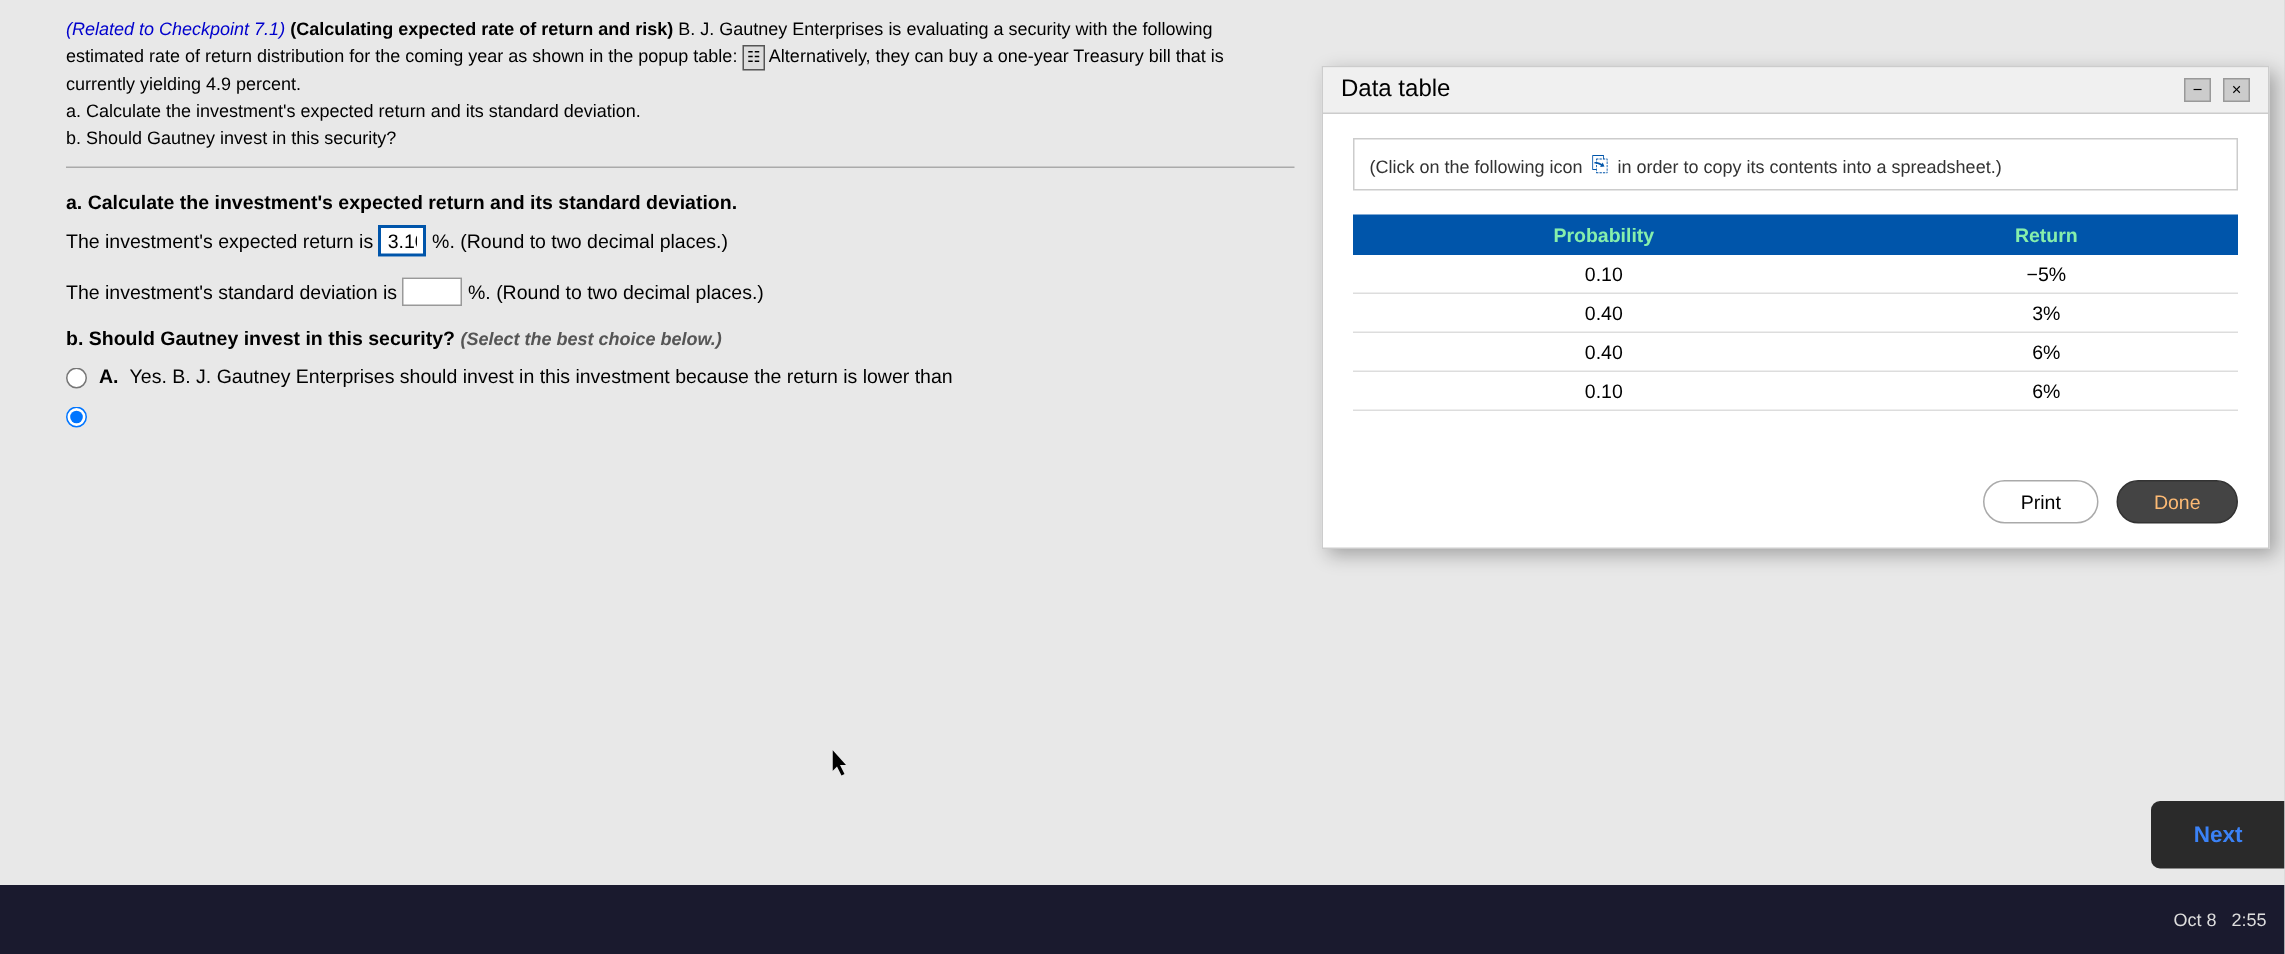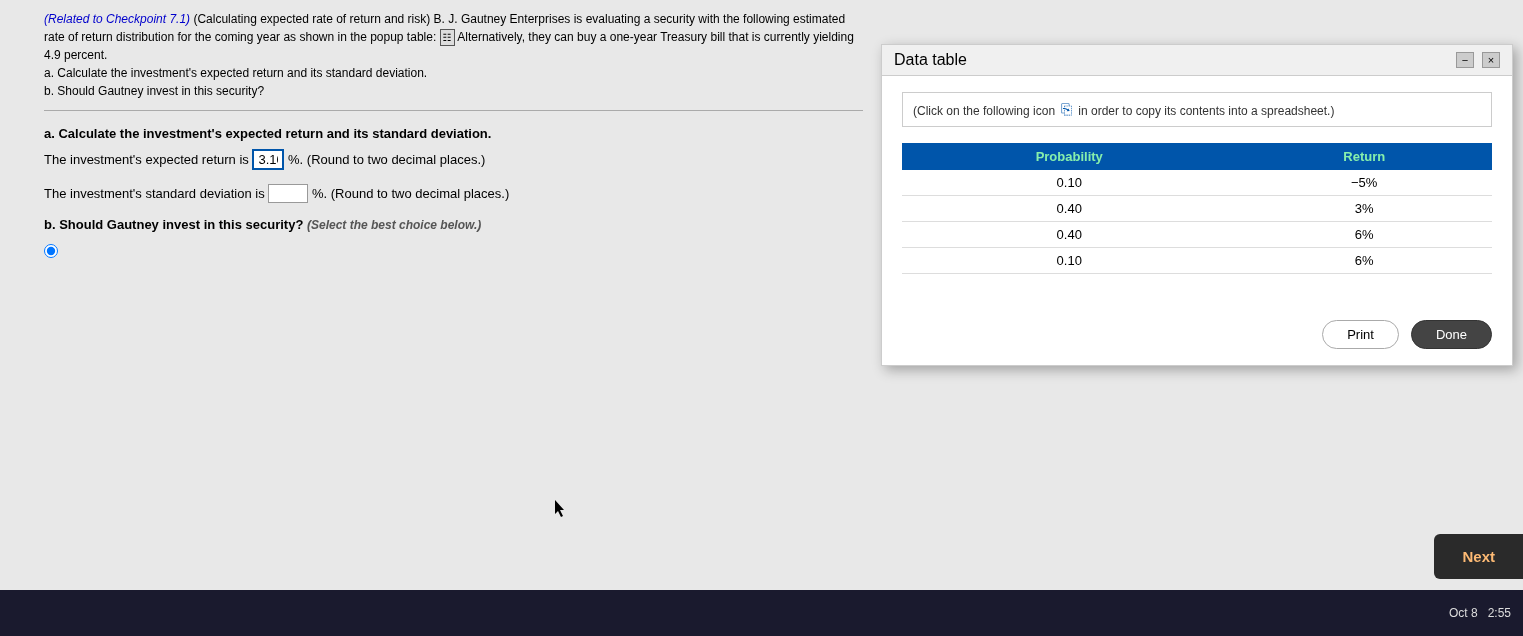--- a/index.html
+++ b/index.html
@@ -28,21 +28,21 @@
       font-size: 12px;
       line-height: 1.5;
       margin-bottom: 8px;
       color: #000;
     }
     .question-header .related {
       color: #0000cc;
       font-style: italic;
     }
     .question-header .bold-part {
-      font-weight: normal;
+      font-weight: bold;
     }
 
     .divider {
       border: none;
       border-top: 1px solid #aaa;
       margin: 10px 0;
     }
 
     
     .answer-section {
@@ -218,21 +218,21 @@
       color: #000;
     }
 
     .btn-done {
       background: #444;
       border: 1px solid #333;
       border-radius: 20px;
       padding: 6px 24px;
       font-size: 13px;
       cursor: pointer;
-      color: #ffffff;
+      color: #fdba74;
     }
 
     
     .taskbar {
       position: absolute;
       bottom: 0;
       left: 0;
       width: 100%;
       height: 46px;
       background: #1a1a2e;
@@ -255,21 +255,21 @@
       color: #ddd;
       font-size: 12px;
     }
 
     
     .next-btn {
       position: absolute;
       bottom: 57px;
       right: 0;
       background: #2a2a2a;
-      color: #fdba74;
+      color: #3b82f6;
       border: none;
       border-radius: 6px 0 0 6px;
       padding: 14px 28px;
       font-size: 15px;
       cursor: pointer;
       font-weight: bold;
     }
 
     
     .back-arrow {
@@ -326,20 +326,27 @@
       <span>The investment's standard deviation is</span>
       <input class="input-box-empty" type="text" value="" style="">
       <span>%. (Round to two decimal places.)</span>
     </div>
 
     <div class="part-b-label">
       <span>b. Should Gautney invest in this security?</span>
       <span class="select-note">(Select the best choice below.)</span>
     </div>
 
+    <div class="radio-option">
+      <input type="radio" name="choice" id="optA" style="">
+      <label for="optA">
+        <span class="option-letter">A.</span>
+        <span>Yes. B. J. Gautney Enterprises should invest in this investment because the return is lower than</span>
+      </label>
+    </div>
 
     <div class="radio-option">
       <input type="radio" name="choice" id="optB" checked="" style="">
     </div>
 
   </div>
 </div>
 
 <div class="popup-overlay">
   <div class="popup-titlebar">

